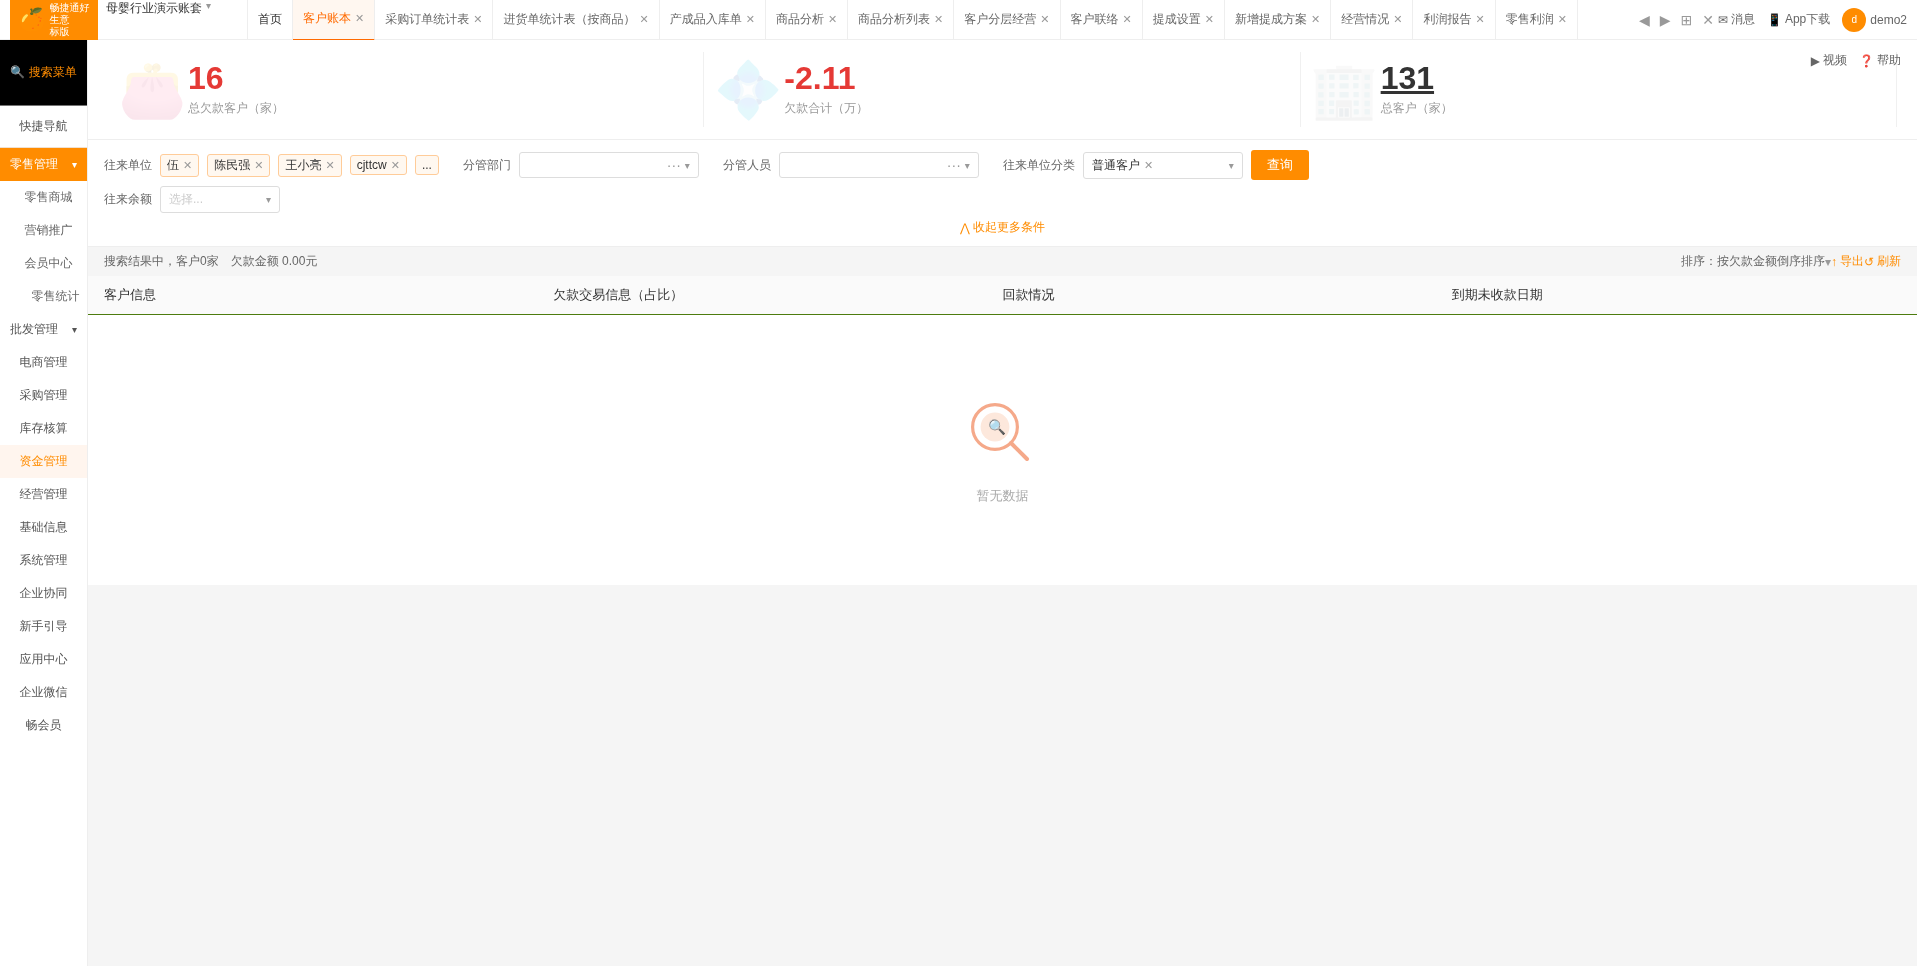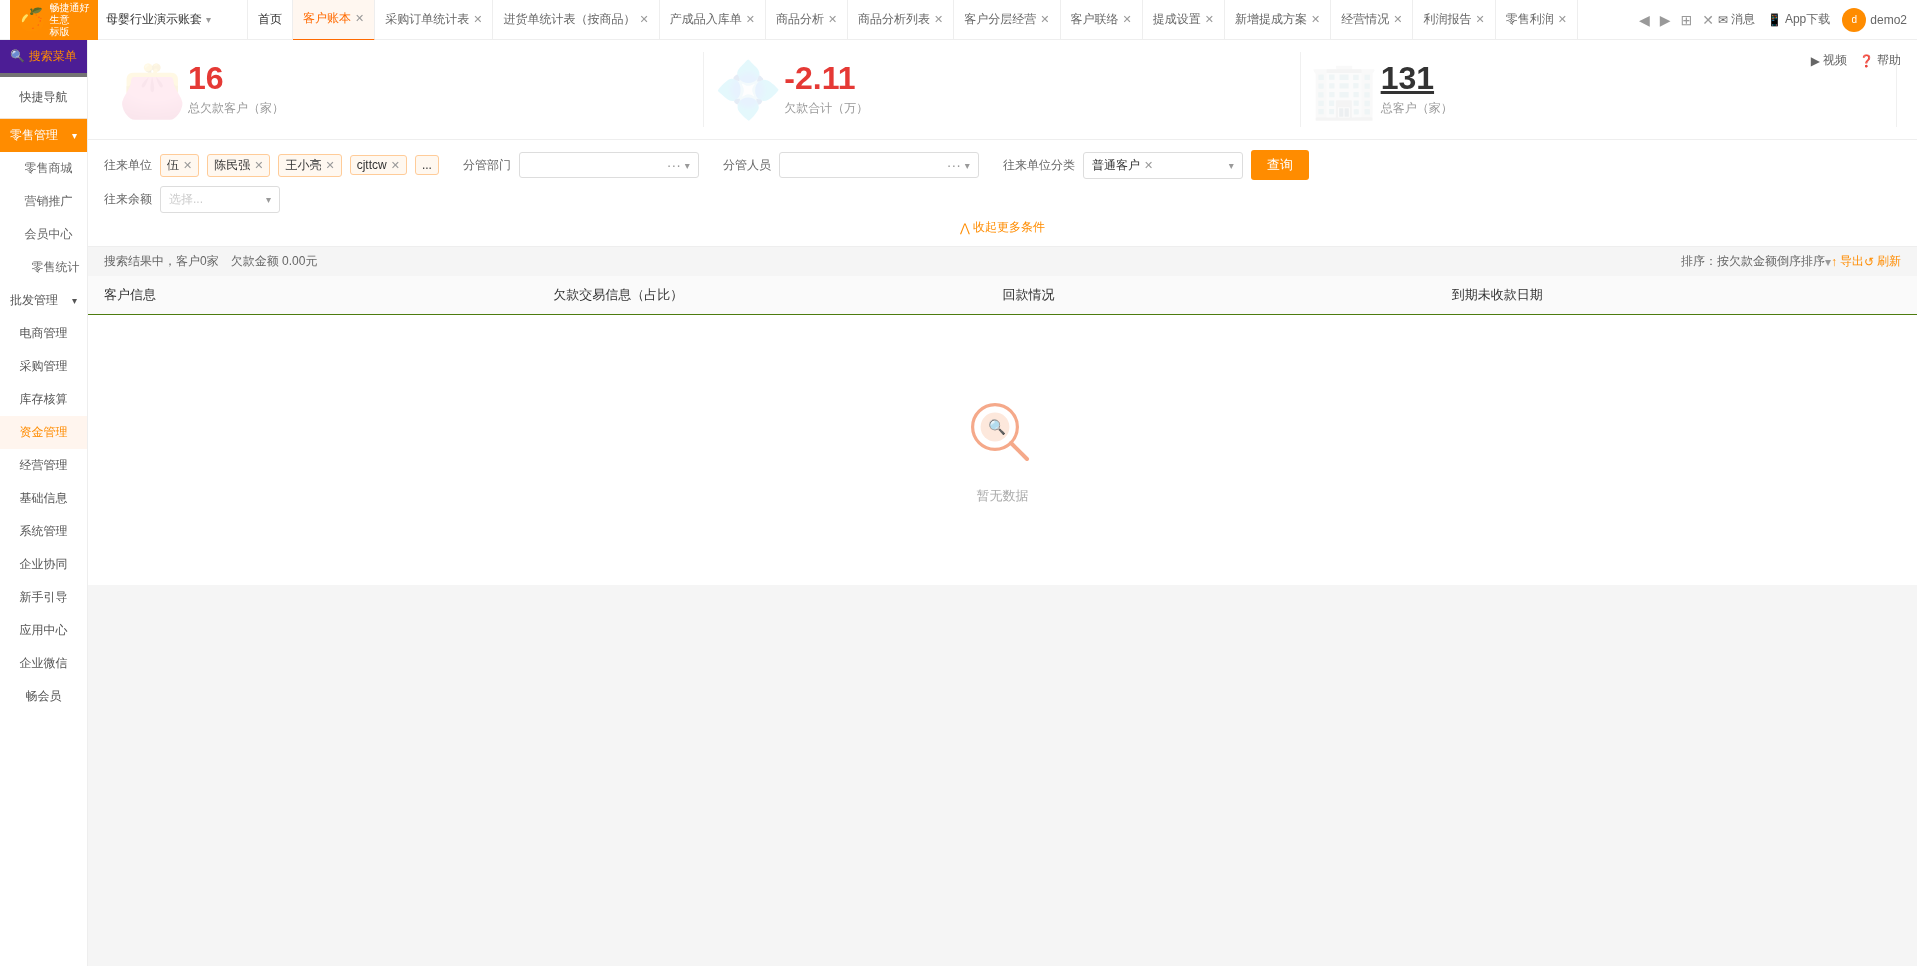--- a/index.html
+++ b/index.html
@@ -35,22 +35,22 @@
 
     
     .main-layout { display: flex; height: calc(966px - 40px); }
 
     
     .sidebar {
       width: 88px; min-width: 88px; background: #fff; border-right: 1px solid #eee;
       display: flex; flex-direction: column; overflow-y: auto;
     }
     .sidebar-search {
-      padding: 8px 6px; background: #4c1d95; cursor: pointer;
-      text-align: center; color: #ff8c00; font-size: 12px; border-bottom: 4px solid #737373;
+      padding: 24px 6px; background: #000000; cursor: pointer;
+      text-align: center; color: #ff8c00; font-size: 12px; border-bottom: 1px solid #737373;
     }
     .sidebar-nav { padding: 4px 0; border-bottom: 1px solid #f0e0d0; }
     .sidebar-item {
       padding: 8px 6px; text-align: center; font-size: 12px; color: #555;
       cursor: pointer; display: flex; align-items: center; justify-content: center;
     }
     .sidebar-item.active { background: #ff8c00; color: #fff; }
     .sidebar-item.has-arrow { justify-content: space-between; padding: 8px 10px; }
 
     
@@ -125,21 +125,21 @@
 
 <div class="top-bar">
   <div class="logo-area">
     <span class="logo-icon">🍊</span>
     <div class="logo-text">
       <div>畅捷通好生意</div>
       <div>标版</div>
     </div>
   </div>
 
-  <div style="display:flex;align-items:center;padding:0 8px;border-right:1px solid #eee;height:40px;cursor:pointer;min-width:150px;">
+  <div style="display:flex;align-items:flex-start;padding:0 8px;border-right:1px solid #eee;height:40px;cursor:pointer;min-width:150px;">
     <span style="font-size:12px;color:#333;">母婴行业演示账套</span>
     <span style="color:#999;font-size:10px;margin-left:4px;">▾</span>
   </div>
 
   <div class="tabs-nav">
     <div class="tab-item" style="color:#333;">
       <span>首页</span>
     </div>
     <div class="tab-item active">
       <span>客户账本</span>

